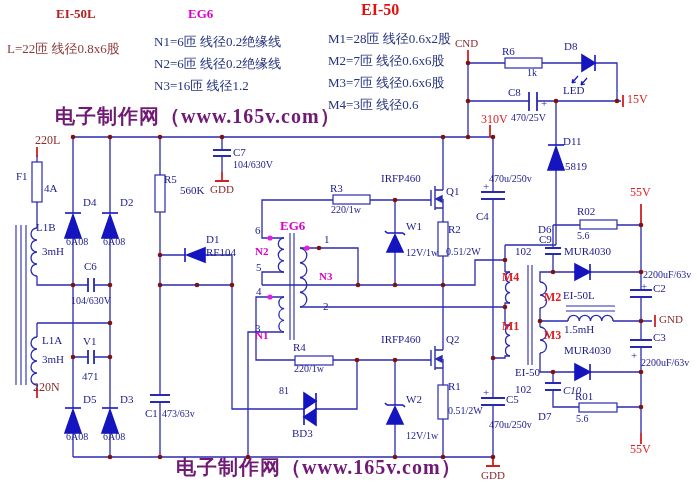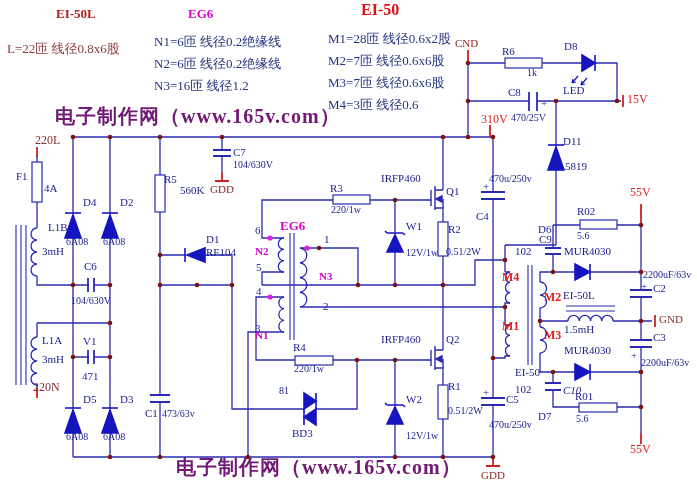--- a/index.html
+++ b/index.html
@@ -249,21 +249,21 @@
   <span class="lbl note" style="left:154px;top:79px;">N3=16匝  线径1.2</span>
   <span class="lbl ttl" style="left:361px;top:2px;font-size:16px;color:#e01111;">EI-50</span>
   <span class="lbl note" style="left:328px;top:32px;">M1=28匝  线径0.6x2股</span>
   <span class="lbl note" style="left:328px;top:54px;">M2=7匝  线径0.6x6股</span>
   <span class="lbl note" style="left:328px;top:76px;">M3=7匝  线径0.6x6股</span>
   <span class="lbl note" style="left:328px;top:98px;">M4=3匝  线径0.6</span>
 
   <span class="lbl dkred" style="left:35px;top:134px;font-size:12px;">220L</span>
   <span class="lbl" style="left:16px;top:171px;">F1</span>
   <span class="lbl" style="left:44px;top:183px;">4A</span>
-  <span class="lbl" style="left:48px;top:222px;">L1B</span>
+  <span class="lbl" style="left:36px;top:222px;">L1B</span>
   <span class="lbl" style="left:42px;top:246px;">3mH</span>
   <span class="lbl" style="left:42px;top:335px;">L1A</span>
   <span class="lbl" style="left:42px;top:354px;">3mH</span>
   <span class="lbl dkred" style="left:33px;top:381px;font-size:12px;">220N</span>
   <span class="lbl" style="left:83px;top:197px;">D4</span>
   <span class="lbl" style="left:120px;top:197px;">D2</span>
   <span class="lbl sm" style="left:66px;top:237px;">6A08</span>
   <span class="lbl sm" style="left:103px;top:237px;">6A08</span>
   <span class="lbl" style="left:83px;top:394px;">D5</span>
   <span class="lbl" style="left:120px;top:394px;">D3</span>

